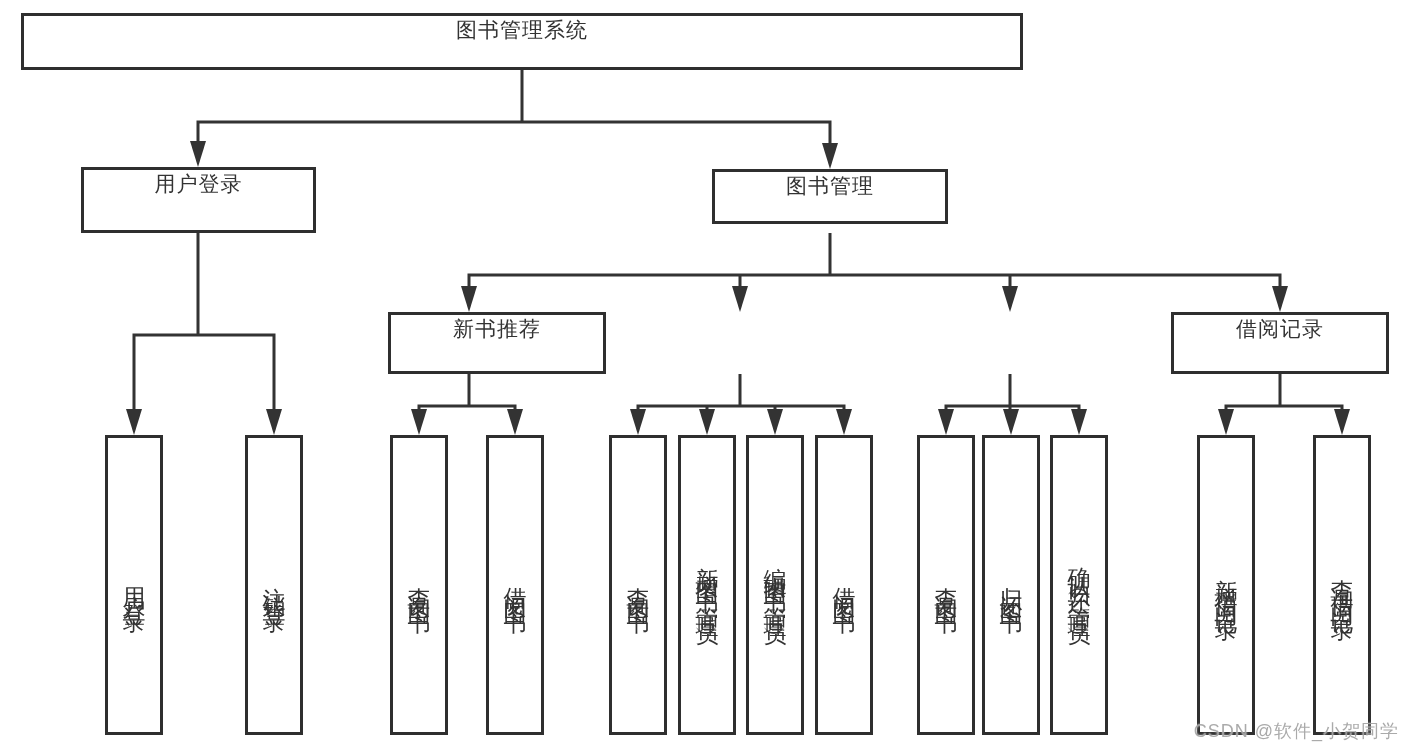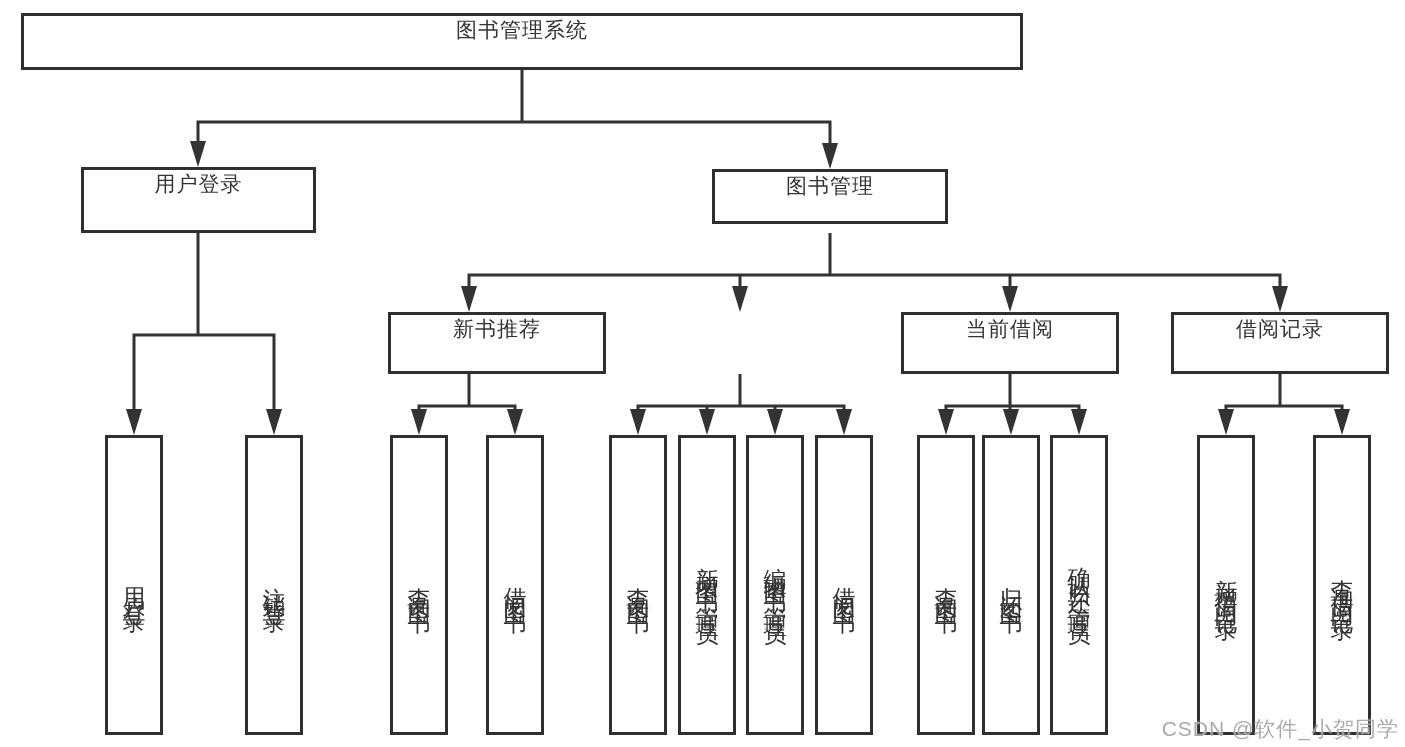--- a/index.html
+++ b/index.html
@@ -17,21 +17,21 @@
     position:absolute;box-sizing:border-box;border:3px solid #2f2f2f;background:#ffffff;
     display:flex;align-items:center;justify-content:center;
     width:58px;height:300px;top:435px;
   }
   .vtext{
     writing-mode:vertical-rl;text-orientation:mixed;line-height:1;
     font-size:23px;letter-spacing:8px;color:#333333;white-space:nowrap;
   }
   .watermark{
     position:absolute;right:6px;bottom:4px;z-index:5;
-    font-size:21px;letter-spacing:1px;color:rgba(158,158,158,0.88);
+    font-size:18px;letter-spacing:1px;color:rgba(158,158,158,0.88);
     text-shadow:0 0 2px rgba(255,255,255,0.9);
   }
 </style>
 </head>
 <body>
 
 <div id="canvas">
 
   <svg id="wires" width="1405" height="747" viewBox="0 0 1405 747">
     <g stroke="#333333" stroke-width="3" fill="none">
@@ -80,23 +80,20 @@
   <div class="node" style="left:81px;top:167px;width:235px;height:66px;">
     <span>用户登录</span>
   </div>
   <div class="node" style="left:712px;top:169px;width:236px;height:55px;">
     <span>图书管理</span>
   </div>
 
   <div class="node" style="left:377px;top:312px;width:218px;height:62px;margin-left:11px;">
     <span>新书推荐</span>
   </div>
-  <div class="node" style="left:901px;top:312px;width:218px;height:62px;">
-    <span>当前借阅</span>
-  </div>
   <div class="node" style="left:1171px;top:312px;width:218px;height:62px;">
     <span>借阅记录</span>
   </div>
 
   <div class="leaf" style="left:105px;">
     <span class="vtext">用户登录</span>
   </div>
   <div class="leaf" style="left:245px;">
     <span class="vtext">注销登录</span>
   </div>

